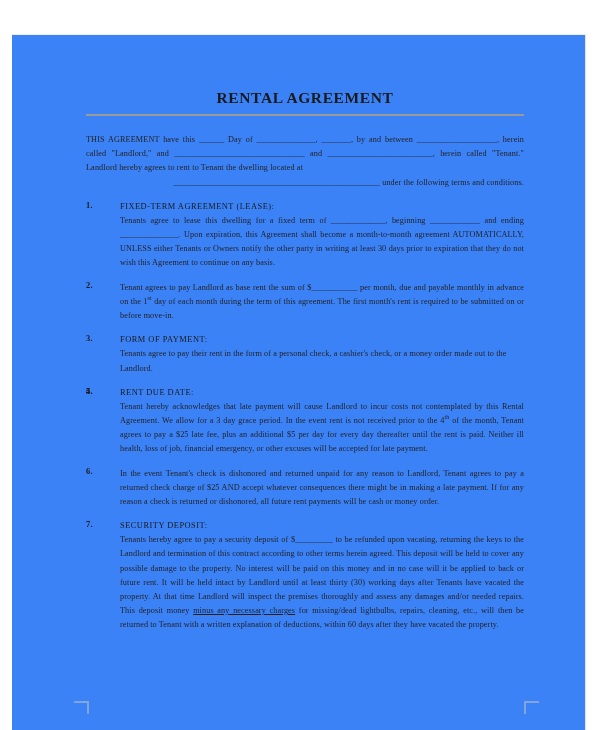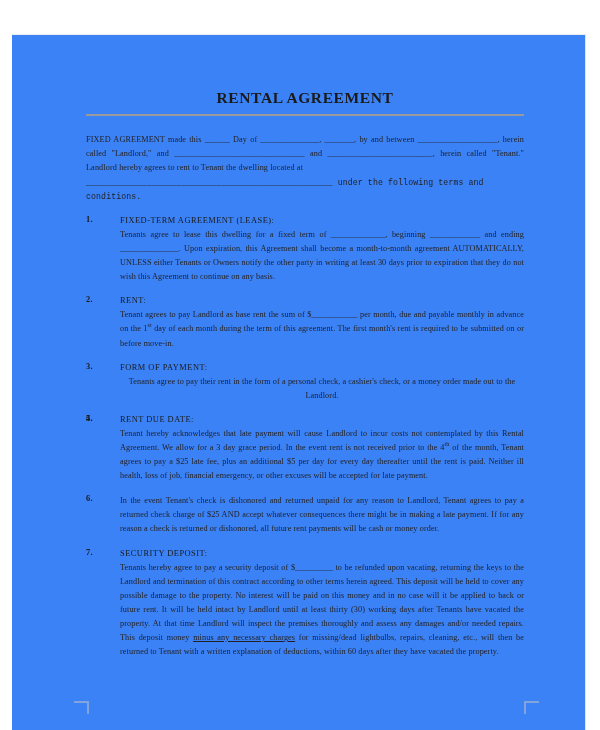--- a/index.html
+++ b/index.html
@@ -60,22 +60,21 @@
   .preamble {
     margin: 17px 0 0 0;
     font-size: 8.2px;
     line-height: 14.2px;
     text-align: justify;
     color: #231f20;
     letter-spacing: 0.12px;
   }
   .preamble .lastline {
     display: block;
-    text-align: left;
-    font-family: Liberation Mono, monospace;
+    text-align: right;
   }
 
   .section {
     margin-top: 11px;
     position: relative;
     padding-left: 34px;
   }
   .section:first-of-type { margin-top: 13px; }
 
   .sec-num {
@@ -96,21 +95,21 @@
     line-height: 12px;
   }
   .sec-body {
     font-size: 8.2px;
     line-height: 14.1px;
     text-align: justify;
     color: #231f20;
     margin: 0;
     letter-spacing: 0.1px;
   }
-  .sec-body.nojust { text-align: center; }
+  .sec-body.nojust { text-align: left; }
 
   sup {
     font-size: 6px;
     vertical-align: super;
     line-height: 0;
   }
   .ul { text-decoration: underline; }
 
   
   .crop {
@@ -135,35 +134,34 @@
 <body>
 
 <div id="page-sheet">
 
   <div id="content">
 
     <h1 class="doc-title">RENTAL AGREEMENT</h1>
     <div class="title-rule"></div>
 
     <p class="preamble">
-      <span>FIXED AGREEMENT made this ______ Day of ______________, _______, by and between ___________________,</span>
+      <span>THIS AGREEMENT have this ______ Day of ______________, _______, by and between ___________________,</span>
       <span>herein called "Landlord," and _______________________________ and _________________________, herein</span>
       <span>called "Tenant."  Landlord hereby agrees to rent to Tenant the dwelling located at</span>
       <span class="lastline">_________________________________________________ under the following terms and conditions.</span>
     </p>
 
     <div class="section">
       <span class="sec-num">1.</span>
       <div class="sec-head">FIXED-TERM AGREEMENT (LEASE):</div>
       <p class="sec-body">Tenants agree to lease this dwelling for a fixed term of _____________, beginning ____________ and ending ______________.  Upon expiration, this Agreement shall become a month-to-month agreement AUTOMATICALLY, UNLESS either Tenants or Owners notify the other party in writing at least 30 days prior to expiration that they do not wish this Agreement to continue on any basis.</p>
     </div>
 
     <div class="section">
       <span class="sec-num">2.</span>
-      <div class="sec-head">RENT:</div>
       <p class="sec-body"><span>Tenant agrees to pay Landlord as base rent the sum of $___________ per month, due and payable monthly in advance on the 1</span><sup>st</sup><span> day of each month during the term of this agreement.  The first month's rent is required to be submitted on or before move-in.</span></p>
     </div>
 
     <div class="section">
       <span class="sec-num">3.</span>
       <div class="sec-head">FORM OF PAYMENT:</div>
       <p class="sec-body nojust">Tenants agree to pay their rent in the form of a personal check, a cashier's check, or a money order made out to the Landlord.</p>
     </div>
 
     <div class="section">

